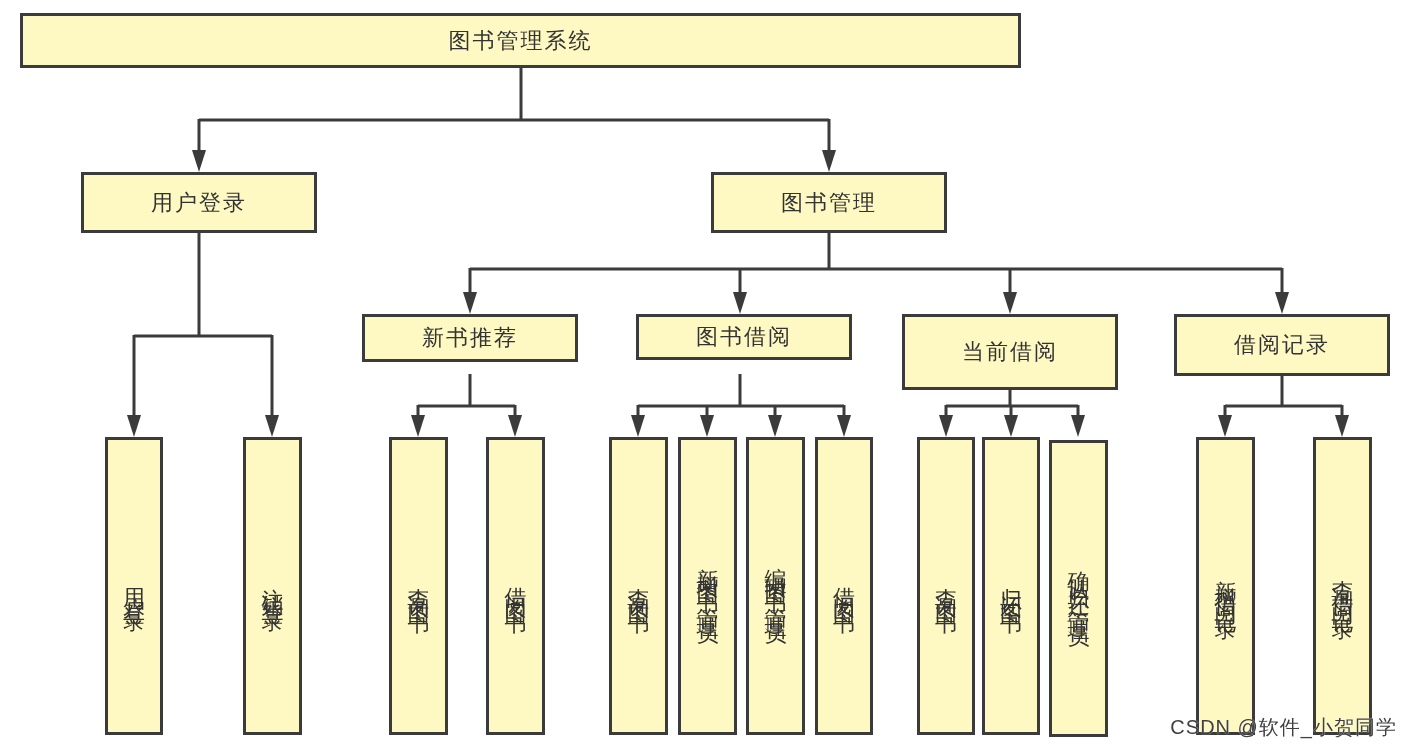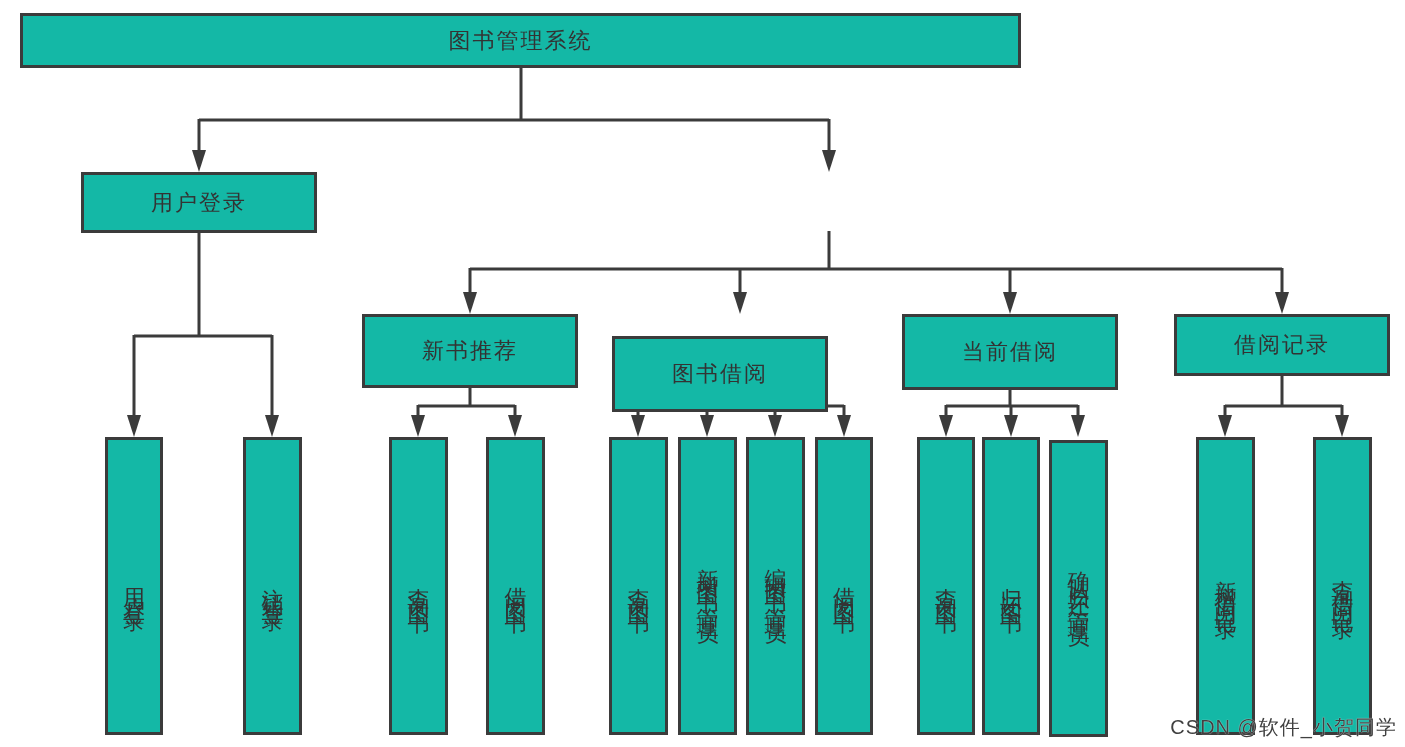--- a/index.html
+++ b/index.html
@@ -18,21 +18,21 @@
   .lines {
     position: absolute;
     left: 0; top: 0;
     width: 1405px;
     height: 747px;
     z-index: 0;
   }
   .box {
     position: absolute;
     box-sizing: border-box;
-    background: #14b8a6;
+    background: #fef9c3;
     border: 3px solid #3b3b3b;
     display: flex;
     align-items: center;
     justify-content: center;
     font-size: 22px;
     color: #333333;
     z-index: 1;
     letter-spacing: 2px;
     white-space: nowrap;
   }
@@ -94,23 +94,24 @@
       <polygon points="1004,415 1018,415 1011,437"></polygon>
       <polygon points="1071,415 1085,415 1078,437"></polygon>
       <polygon points="1218,415 1232,415 1225,437"></polygon>
       <polygon points="1335,415 1349,415 1342,437"></polygon>
     </g>
   </svg>
 
   <div class="box" style="left:20px; top:13px; width:1001px; height:55px;">图书管理系统</div>
 
   <div class="box" style="left:81px; top:172px; width:236px; height:61px;">用户登录</div>
+  <div class="box" style="left:711px; top:172px; width:236px; height:61px;">图书管理</div>
 
-  <div class="box" style="left:362px; top:314px; width:216px; height:74px;">新书推荐</div>
-  <div class="box" style="left:612px; top:314px; width:216px; height:76px;margin-top:22px;">图书借阅</div>
+  <div class="box" style="left:362px; top:314px; width:216px; height:48px;">新书推荐</div>
+  <div class="box" style="left:636px; top:314px; width:216px; height:46px;">图书借阅</div>
   <div class="box" style="left:902px; top:314px; width:216px; height:76px;">当前借阅</div>
   <div class="box" style="left:1174px; top:314px; width:216px; height:62px;">借阅记录</div>
 
   <div class="box vert" style="left:105px; top:437px; width:58px; height:298px;">用户登录</div>
   <div class="box vert" style="left:243px; top:437px; width:59px; height:298px;">注销登录</div>
 
   <div class="box vert" style="left:389px; top:437px; width:59px; height:298px;">查询图书</div>
   <div class="box vert" style="left:486px; top:437px; width:59px; height:298px;">借阅图书</div>
 
   <div class="box vert" style="left:609px; top:437px; width:59px; height:298px;">查询图书</div>

